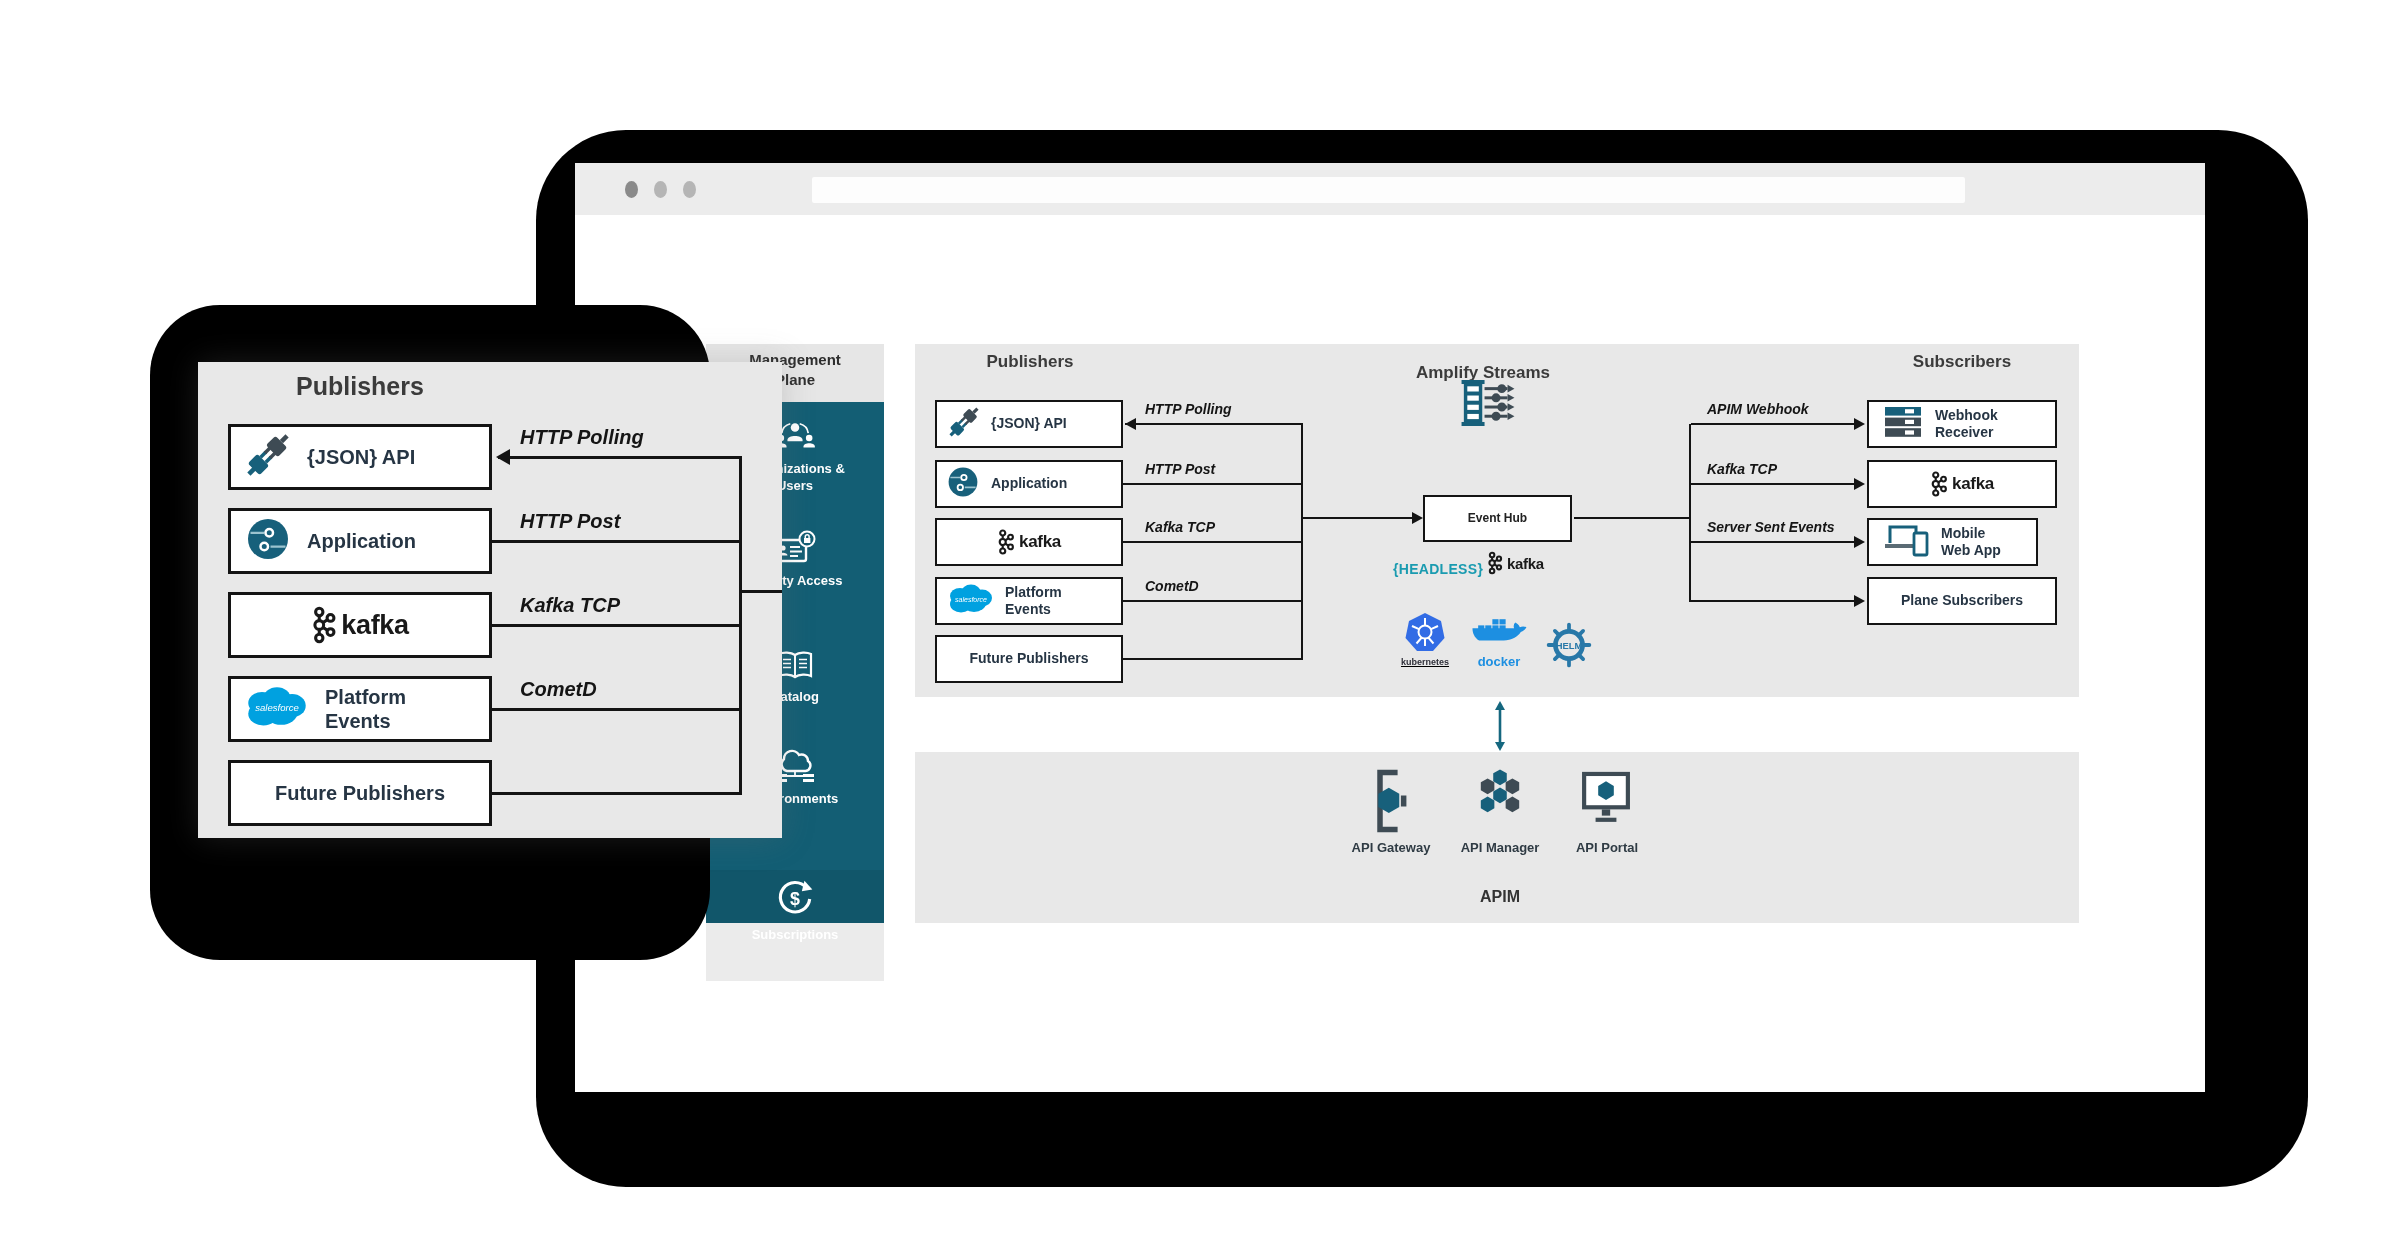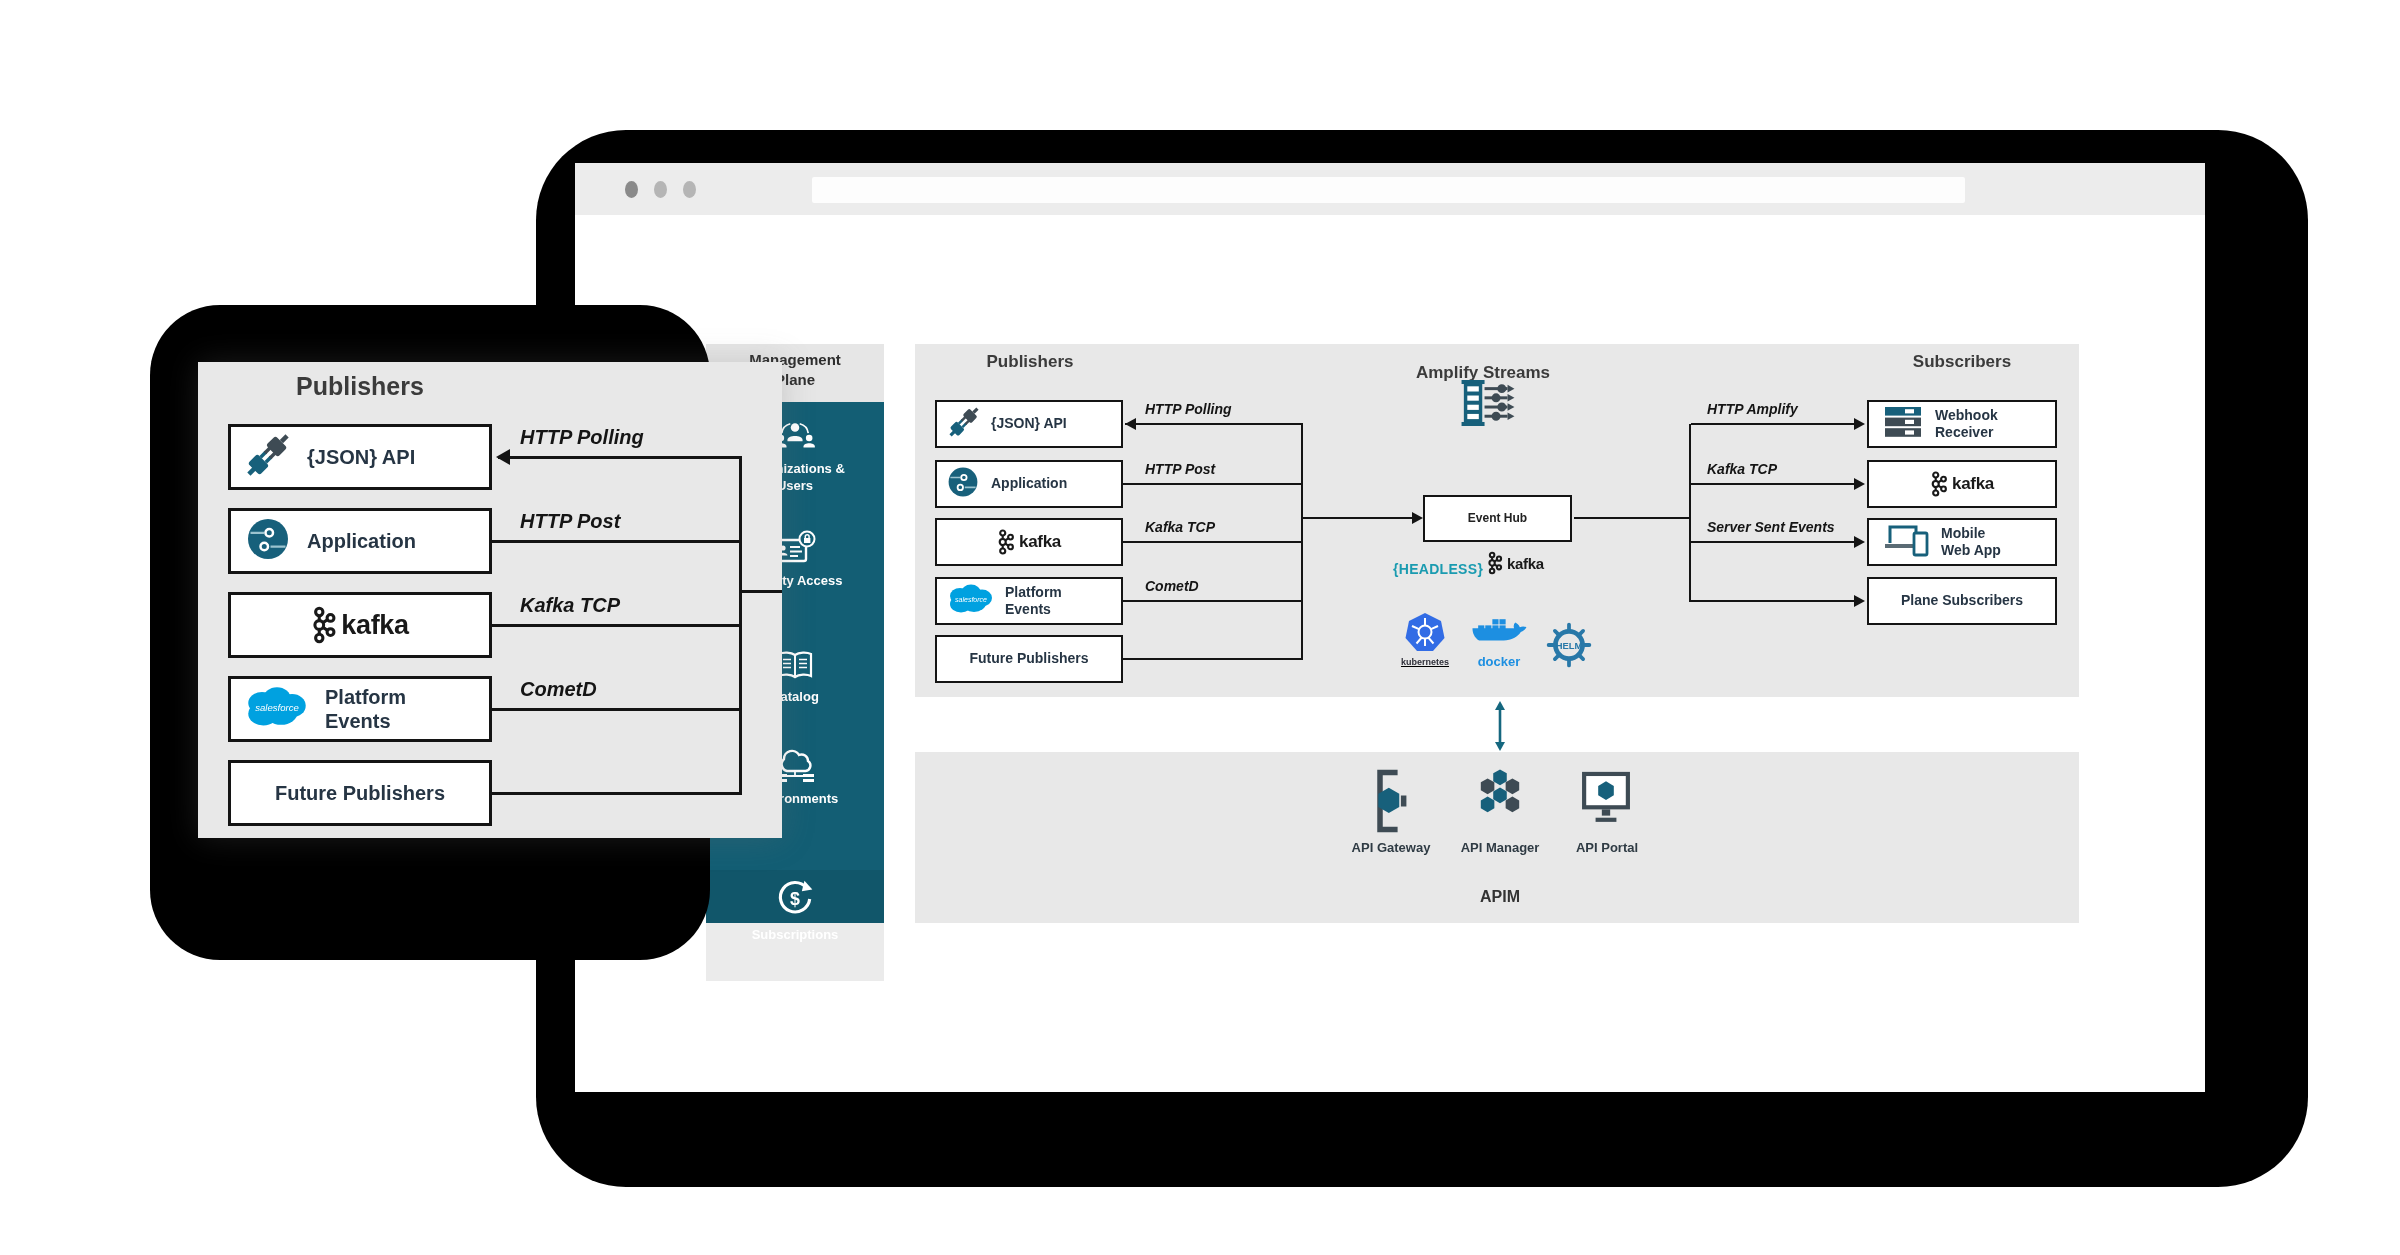--- a/index.html
+++ b/index.html
@@ -370,21 +370,21 @@
     <div class="vline" style="left:774px; top:80px; height:178px;"></div>
     <div class="hline" style="left:776px; top:79px; width:164px;"></div>
     <div class="arr-r" style="left:939px; top:74px;"></div>
     <div class="hline" style="left:776px; top:139px; width:164px;"></div>
     <div class="arr-r" style="left:939px; top:134px;"></div>
     <div class="hline" style="left:776px; top:197px; width:164px;"></div>
     <div class="arr-r" style="left:939px; top:192px;"></div>
     <div class="hline" style="left:776px; top:256px; width:164px;"></div>
     <div class="arr-r" style="left:939px; top:251px;"></div>
 
-    <div class="conn-label" style="left:792px; top:57px;">HTTP Amplify</div>
+    <div class="conn-label" style="left:792px; top:57px;">APIM Webhook</div>
     <div class="conn-label" style="left:792px; top:117px;">Kafka TCP</div>
     <div class="conn-label" style="left:792px; top:175px;">Server Sent Events</div>
 
     <div class="dbox" style="left:952px; top:56px; width:190px; height:48px; padding-left:14px; gap:12px;">
       <span>
         <svg width="40" height="32" viewBox="0 0 40 32">
           <rect x="2" y="1" width="36" height="8.6" fill="#17607B"></rect>
             <rect x="22" y="3.2" width="9" height="4.2" fill="#fff"></rect>
           <rect x="2" y="11.6" width="36" height="8.6" fill="#3E4B54"></rect>
             <rect x="22" y="13.8" width="9" height="4.2" fill="#fff"></rect>
@@ -404,21 +404,21 @@
               <circle cx="7" cy="28" r="3.1"></circle>
             <circle cx="16.5" cy="11" r="2.9"></circle>
               <circle cx="16.5" cy="23" r="2.9"></circle>
             <path d="M7 9.5v4M7 21v4M10.2 15l3.6-2.4M10.2 19l3.6 2.4"></path>
           </g>
         </svg>
         <span class="kafka-word">kafka</span>
       </span>
     </div>
 
-    <div class="dbox" style="left:952px; top:174px; width:190px; height:48px; padding-left:14px; gap:12px;">
+    <div class="dbox" style="left:952px; top:174px; width:171px; height:48px; padding-left:14px; gap:12px;">
       <span>
         <svg width="46" height="36" viewBox="0 0 46 36">
           <path d="M7 21V5h26v6" fill="none" stroke="#17607B" stroke-width="3"></path>
           <rect x="2" y="22" width="29" height="4" fill="#5a6b74"></rect>
           <rect x="31" y="11" width="13" height="22" rx="1.5" fill="#fff" stroke="#17607B" stroke-width="2.8"></rect>
         </svg>
       </span>
       <span class="lbl" style="width:70px;">Mobile Web App</span>
     </div>
 

